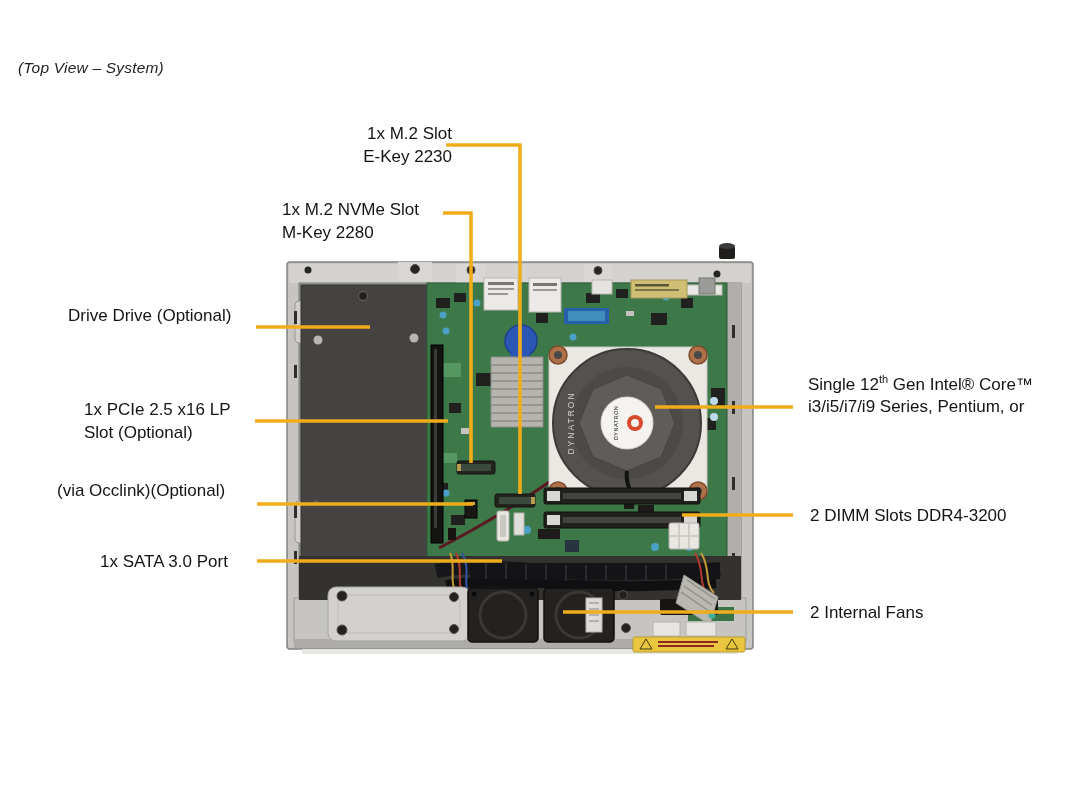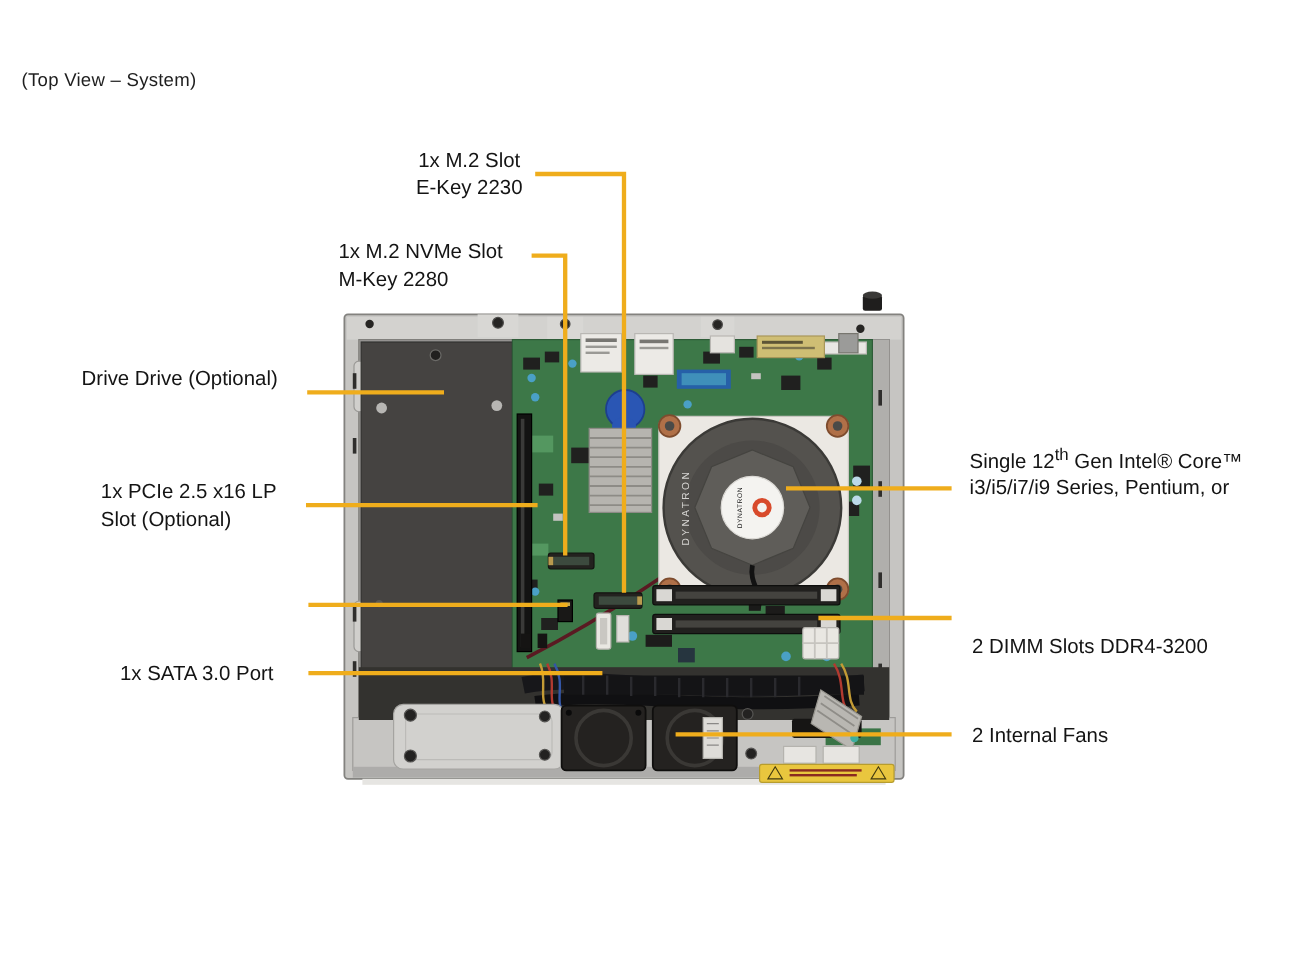--- a/index.html
+++ b/index.html
@@ -1,27 +1,27 @@
 <!DOCTYPE html>
 <html><head>
 <meta charset="utf-8">
 <style>
   html,body{margin:0;padding:0}
   body{
     width:1078px;height:808px;position:relative;background:#ffffff;
     font-family:"Liberation Sans",sans-serif;color:#141414;overflow:hidden;
   }
   .caption{
-    position:absolute;left:18px;top:59px;
+    position:absolute;left:18px;top:59px;font-style:italic;
     font-size:15.5px;color:#1e1e1e;letter-spacing:.2px;
   }
   .label{position:absolute;font-size:17px;line-height:23px;white-space:nowrap}
-  .label.center{text-align:center}
+  .label.center{text-align:right}
   .label .ln{display:block}
-  .label sup{font-size:14px;line-height:0}
+  .label sup{font-size:11px;line-height:0}
   #photo{position:absolute;left:286px;top:253px}
   #photo svg,#leaders{overflow:visible}
   #leaders{position:absolute;left:0;top:0;pointer-events:none}
   #leaders path{fill:none;stroke:#EFAD1C;stroke-width:3.6px}
 </style>
 </head>
 <body>
 
 <div class="caption">(Top View – System)</div>
 
@@ -300,30 +300,31 @@
 <div class="label" style="left:68px;top:304px">
   <span class="ln">Drive Drive (Optional)</span>
 </div>
 
 <div class="label" style="left:84px;top:398px">
   <span class="ln">1x PCIe 2.5 x16 LP</span>
   <span class="ln">Slot (Optional)</span>
 </div>
 
 <div class="label" style="left:57px;top:479px">
+  <span class="ln">(via Occlink)(Optional)</span>
 </div>
 
 <div class="label" style="left:100px;top:550px">
   <span class="ln">1x SATA 3.0 Port</span>
 </div>
 
 <div class="label" style="left:808px;top:374px;line-height:22px">
   <span class="ln"><span>Single 12</span><sup>th</sup><span> Gen Intel® Core™</span></span>
   <span class="ln">i3/i5/i7/i9 Series, Pentium, or</span>
 </div>
 
-<div class="label" style="left:810px;top:527px">
+<div class="label" style="left:810px;top:504px">
   <span class="ln">2 DIMM Slots DDR4-3200</span>
 </div>
 
 <div class="label" style="left:810px;top:601px">
   <span class="ln">2 Internal Fans</span>
 </div>
 
 </body></html>

